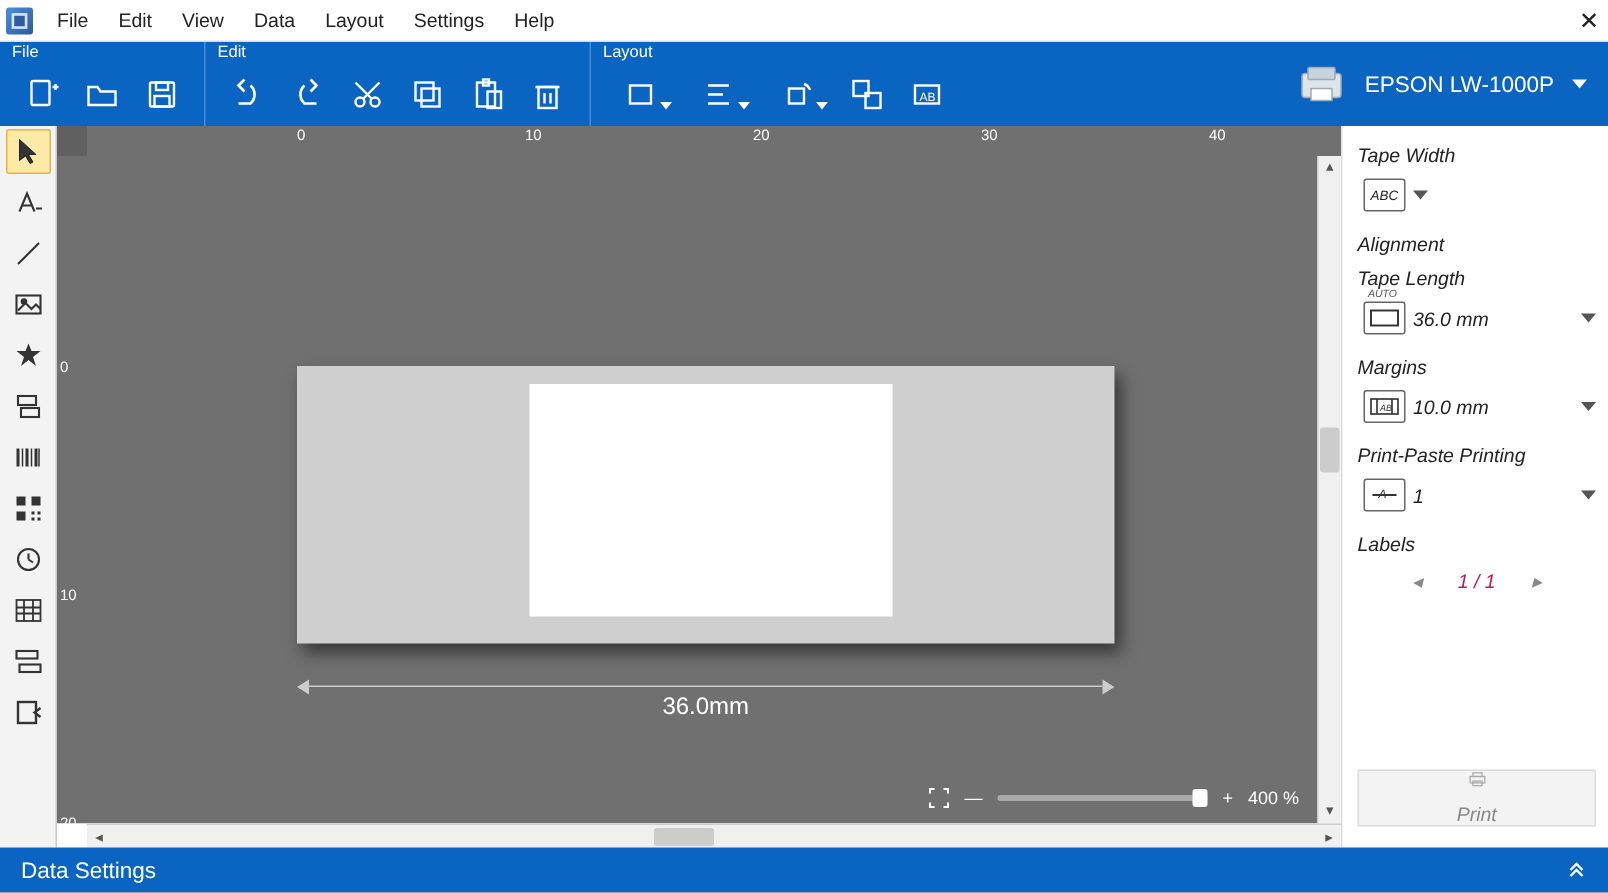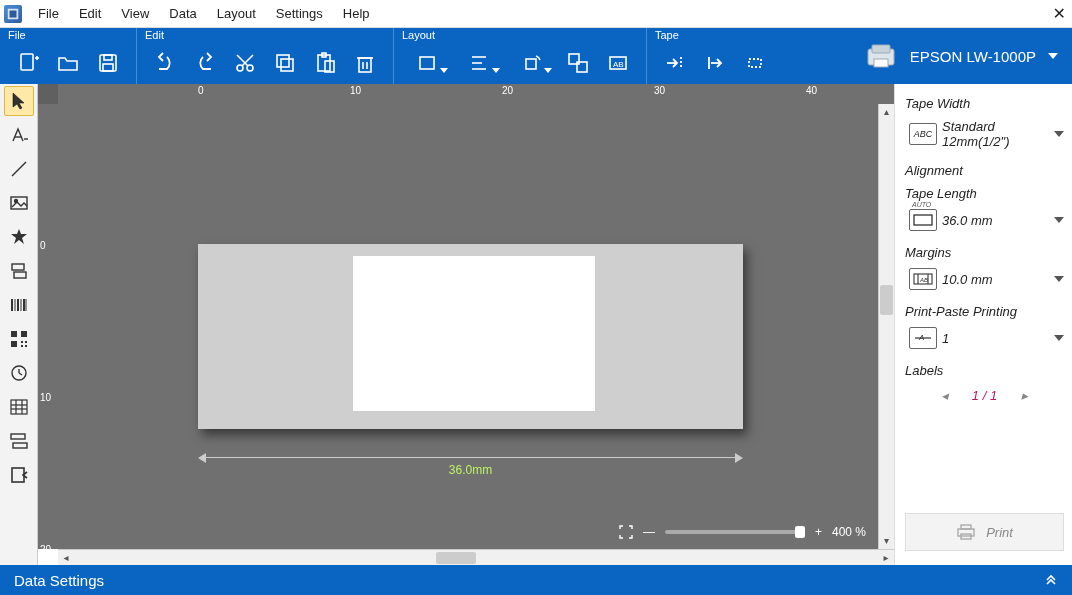--- a/index.html
+++ b/index.html
@@ -41,21 +41,21 @@
 .ruler-v { width: 20px; background: #707070; color: #fff; font-size: 10px; position: relative; }
 .ruler-v .tick-label-v { position: absolute; left: 2px; font-size: 10px; }
 .canvas { flex: 1; background: #707070; position: relative; overflow: hidden; }
 .label-outer { position: absolute; left: 140px; top: 140px; width: 545px; height: 185px; background: #cfcfcf; box-shadow: 4px 6px 10px rgba(0,0,0,0.5); }
 .label-inner { position: absolute; left: 155px; top: 12px; width: 242px; height: 155px; background: #fff; }
 .dim-line { position: absolute; left: 140px; top: 345px; width: 545px; height: 20px; }
 .dim-line .arrow-l, .dim-line .arrow-r { position: absolute; top: 4px; width: 0; height: 0; border-top: 5px solid transparent; border-bottom: 5px solid transparent; }
 .dim-line .arrow-l { left: 0; border-right: 8px solid #ccc; }
 .dim-line .arrow-r { right: 0; border-left: 8px solid #ccc; }
 .dim-line .line { position: absolute; left: 8px; right: 8px; top: 8px; height: 1px; background: #ccc; }
-.dim-line .txt { position: absolute; left: 0; right: 0; top: 14px; text-align: center; color: #bef264; font-size: 12px; }
+.dim-line .txt { position: absolute; left: 0; right: 0; top: 14px; text-align: center; color: #ffffff; font-size: 16px; }
 
 .zoom-bar { position: absolute; right: 12px; bottom: 10px; display: flex; align-items: center; gap: 10px; color: #fff; font-size: 12px; }
 .zoom-bar .track { width: 140px; height: 4px; background: #aaa; position: relative; border-radius: 2px; }
 .zoom-bar .thumb { position: absolute; right: 0; top: -4px; width: 10px; height: 12px; background: #fff; border-radius: 2px; }
 .zoom-bar .fs-icon, .zoom-bar .minus, .zoom-bar .plus { cursor: default; }
 
 .hscroll { height: 16px; background: #f0f0f0; border-top: 1px solid #ccc; display: flex; align-items: center; position: relative; margin-left:20px;}
 .hscroll .arrow { width: 16px; text-align: center; color: #555; font-size: 10px; cursor: default; }
 .hscroll .track { flex: 1; height: 14px; background: #f0f0f0; position: relative; }
 .hscroll .thumb { position: absolute; left: 45%; width: 40px; top: 1px; bottom: 1px; background: #ccc; border-radius: 2px; }
@@ -68,21 +68,21 @@
 
 
 .props { width: 178px; background: #fff; border-left: 1px solid #ddd; padding: 8px 8px 8px 10px; display: flex; flex-direction: column; font-size: 13px; font-style: italic; }
 .props .sect-label { margin-top: 4px; margin-bottom: 4px; }
 .props .prop-row { display: flex; align-items: center; gap: 5px; padding: 4px 0 10px 4px; position: relative; }
 .props .prop-row .icon-box { width: 28px; height: 22px; border: 1px solid #666; border-radius: 2px; display: flex; align-items: center; justify-content: center; font-size: 9px; background:#fff; position:relative;}
 .props .prop-row .val { flex: 1; font-size: 13px; }
 .props .prop-row .chev { width: 0; height: 0; border-left: 5px solid transparent; border-right: 5px solid transparent; border-top: 6px solid #555; }
 .props .labels-nav { display: flex; align-items: center; justify-content: center; gap: 24px; padding: 6px 0 14px 0; color: #888; }
 .props .labels-nav .cur { color: #be185d; }
-.props .print-btn { height: 38px; background: #f3f3f3; border: 1px solid #ddd; display: flex; align-items: center; justify-content: center; gap: 10px; cursor: default; color:#888; margin-top:auto; margin-bottom:6px;}
+.props .print-btn { height: 38px; background: #f3f3f3; border: 1px solid #ddd; display: flex; align-items: center; justify-content: center; gap: 10px; cursor: default; color:#888; margin-top:auto; margin-bottom:6px;flex-direction:column;}
 
 
 .bottombar { height: 30px; background: #0a64c2; color: #fff; display: flex; align-items: center; padding: 0 14px; font-size: 15px; position: relative; }
 .bottombar .collapse { position: absolute; right: 14px; top: 6px; }
 .bottombar .collapse svg{stroke:#fff;}
 
 svg { display: block; }
 </style>
 </head>
 <body>
@@ -202,44 +202,20 @@
       <div class="ribbon-btn">
           <svg width="24" height="24" viewBox="0 0 24 24" fill="none" stroke="#fff" stroke-width="1.6">
             <rect x="3" y="3" width="10" height="10"></rect>
             <rect x="11" y="11" width="10" height="10"></rect>
           </svg>
         </div>
       <div class="ribbon-btn">
           <svg width="24" height="24" viewBox="0 0 24 24" fill="none" stroke="#fff" stroke-width="1.6">
             <rect x="4" y="6" width="16" height="12"></rect>
             <text x="7" y="16" font-size="8" fill="#fff" stroke="none">AB</text>
-          </svg>
-        </div>
-    </div>
-  </div>
-  <div class="group">
-    <div class="group-label">Tape</div>
-    <div class="icons-row">
-      <div class="ribbon-btn">
-          <svg width="24" height="24" viewBox="0 0 24 24" fill="none" stroke="#fff" stroke-width="1.8">
-            <line x1="4" y1="12" x2="14" y2="12"></line>
-            <polyline points="10 8 14 12 10 16"></polyline>
-            <line x1="18" y1="6" x2="18" y2="18" stroke-dasharray="2 2"></line>
-          </svg>
-        </div>
-      <div class="ribbon-btn">
-          <svg width="24" height="24" viewBox="0 0 24 24" fill="none" stroke="#fff" stroke-width="1.8">
-            <line x1="6" y1="6" x2="6" y2="18"></line>
-            <line x1="8" y1="12" x2="18" y2="12"></line>
-            <polyline points="14 8 18 12 14 16"></polyline>
-          </svg>
-        </div>
-      <div class="ribbon-btn">
-          <svg width="24" height="24" viewBox="0 0 24 24" fill="none" stroke="#fff" stroke-width="1.8">
-            <rect x="6" y="8" width="12" height="8" stroke-dasharray="2 2"></rect>
           </svg>
         </div>
     </div>
   </div>
   <div class="printer-group">
     <svg width="34" height="34" viewBox="0 0 34 34">
         <rect x="4" y="10" width="26" height="16" rx="2" fill="#dde5ea" stroke="#9ab"></rect>
         <rect x="8" y="6" width="18" height="8" rx="1" fill="#c8d4dc" stroke="#9ab"></rect>
         <rect x="10" y="20" width="14" height="8" fill="#fff" stroke="#9ab"></rect>
       </svg>
@@ -392,24 +368,20 @@
           <div class="thumb"></div>
         </div>
       <div class="arrow">▸</div>
     </div>
   </div>
 
   <div class="props">
     <div class="sect-label">Tape Width</div>
     <div class="prop-row">
       <div class="icon-box">ABC</div>
-      <div class="val">
-        <div>Standard</div>
-        <div>12mm(1/2")</div>
-      </div>
       <div class="chev"></div>
     </div>
 
     <div class="sect-label">Alignment</div>
 
     <div class="sect-label">Tape Length</div>
     <div class="prop-row">
       <div class="icon-box" style="position:relative;">
         <span style="position:absolute;top:-9px;left:2px;font-size:7px;color:#555;">AUTO</span>
         <svg width="20" height="12" viewBox="0 0 20 12" stroke="#333" fill="none" stroke-width="1.3">

